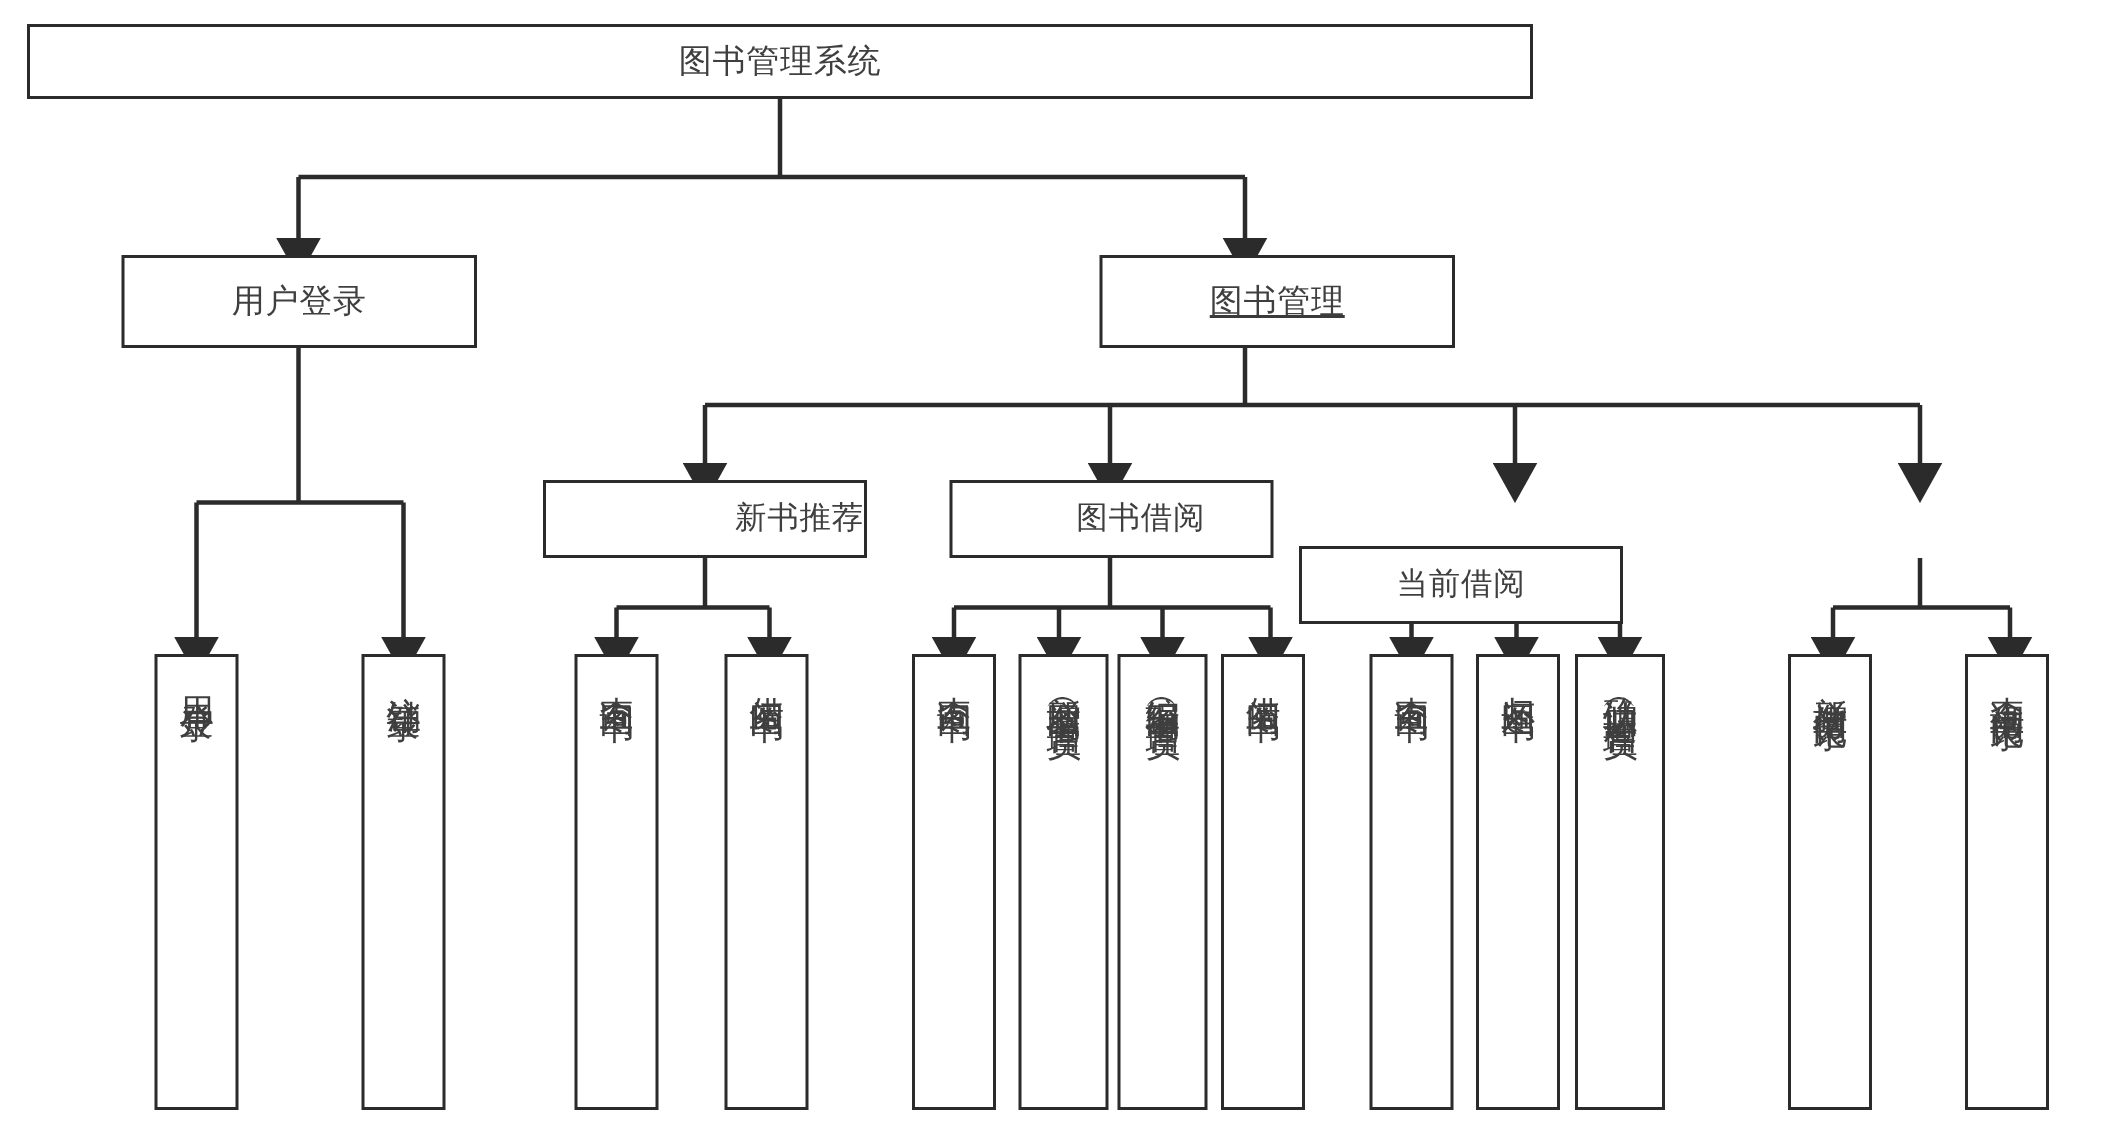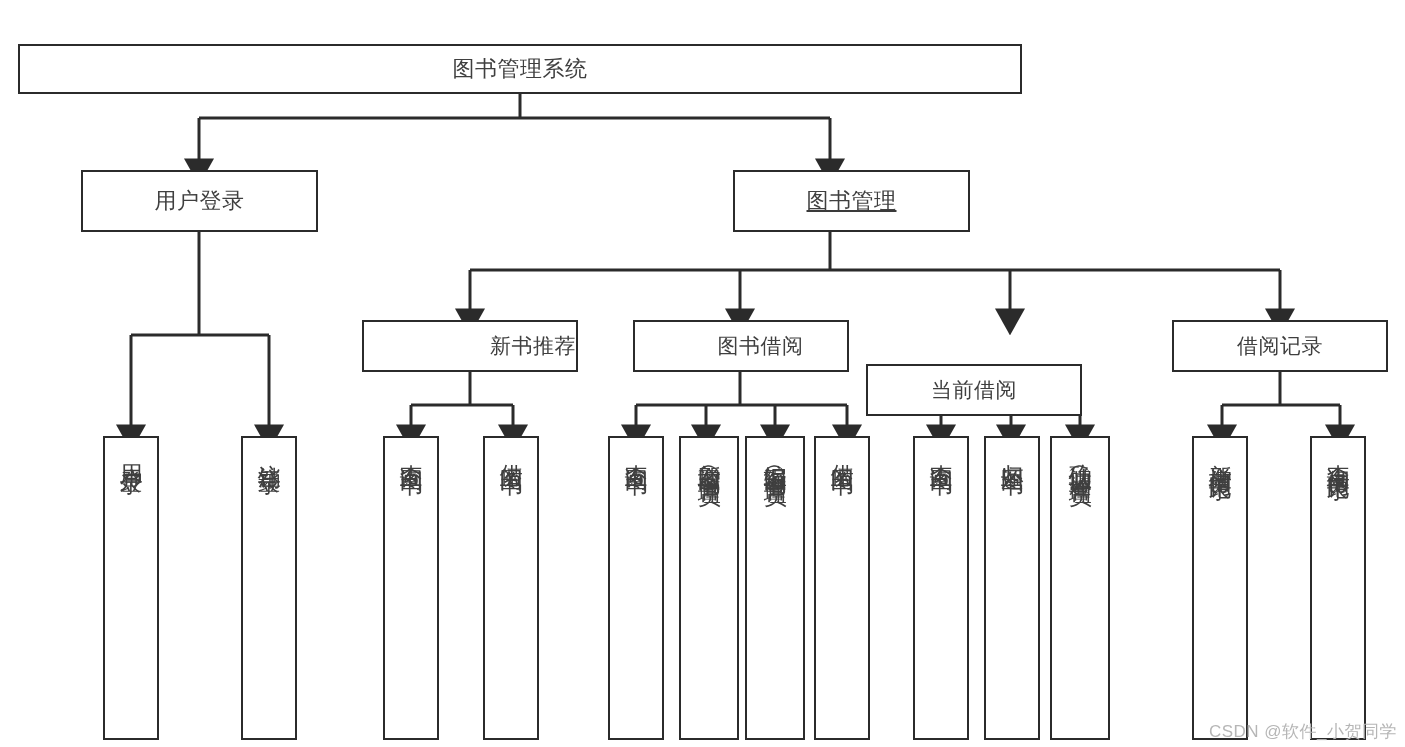--- a/index.html
+++ b/index.html
@@ -44,21 +44,20 @@
     line-height: 1.18;
     color: #3f3f3f;
     letter-spacing: 0.5px;
   }
   
   .node.root {
     left: 18px;
     top: 16px;
     width: 1004px;
     height: 50px;
-    margin-top: 28px;
   }
   .node.root .node-label {
     font-size: 22px;
   }
   
   .node.level2 {
     top: 170px;
     height: 62px;
     width: 237px;
   }
@@ -199,23 +198,20 @@
 
   <div class="node level3" id="node-new-book-rec">
     <span class="node-label">新书推荐</span>
   </div>
   <div class="node level3" id="node-book-borrow">
     <span class="node-label">图书借阅</span>
   </div>
   <div class="node level3" id="node-current-borrow">
     <span class="node-label">当前借阅</span>
   </div>
-  <div class="node level3" id="node-borrow-record">
-    <span class="node-label">借阅记录</span>
-  </div>
 
   <div class="node leaf w-narrow" id="leaf-user-login">
     <span class="node-label">用户登录</span>
   </div>
   <div class="node leaf w-narrow" id="leaf-user-logout">
     <span class="node-label">注销登录</span>
   </div>
 
   <div class="node leaf w-narrow" id="leaf-query-book-1">
     <span class="node-label">查询图书</span>
@@ -247,15 +243,14 @@
     <span class="node-label">确认归还（管理员）</span>
   </div>
 
   <div class="node leaf w-narrow" id="leaf-add-record">
     <span class="node-label">新增借阅记录</span>
   </div>
   <div class="node leaf w-narrow" id="leaf-query-record">
     <span class="node-label">查询借阅记录</span>
   </div>
 
-  <div id="watermark">CSDN @软件_小贺同学</div>
 
 </div>
 
 </body></html>

